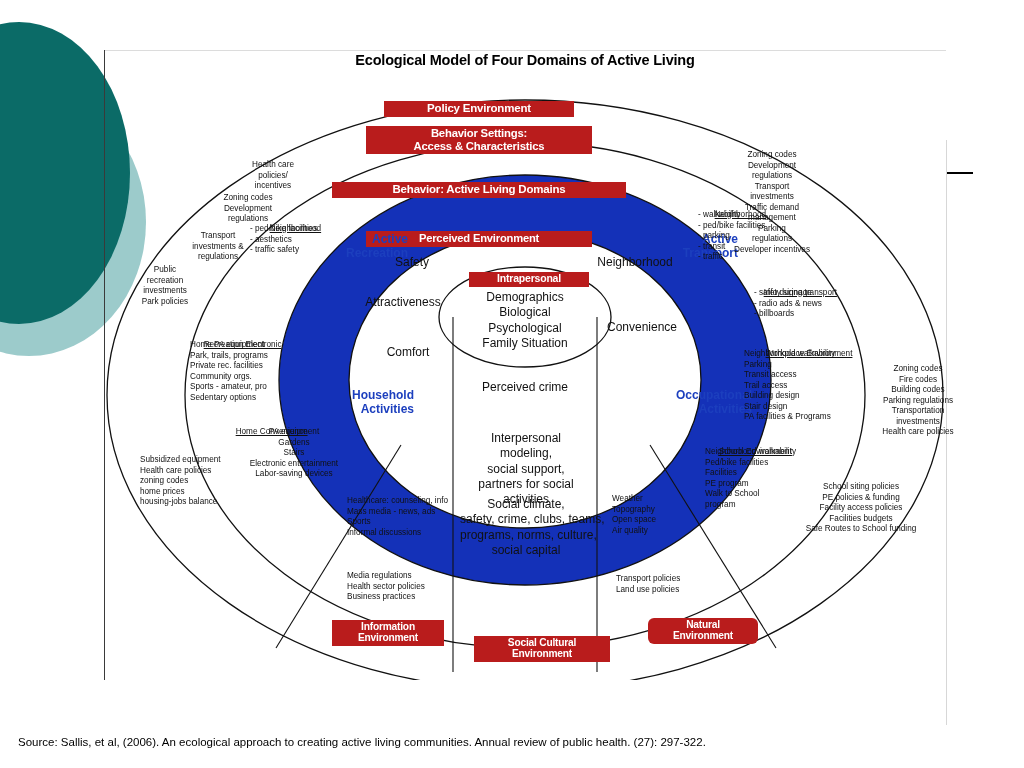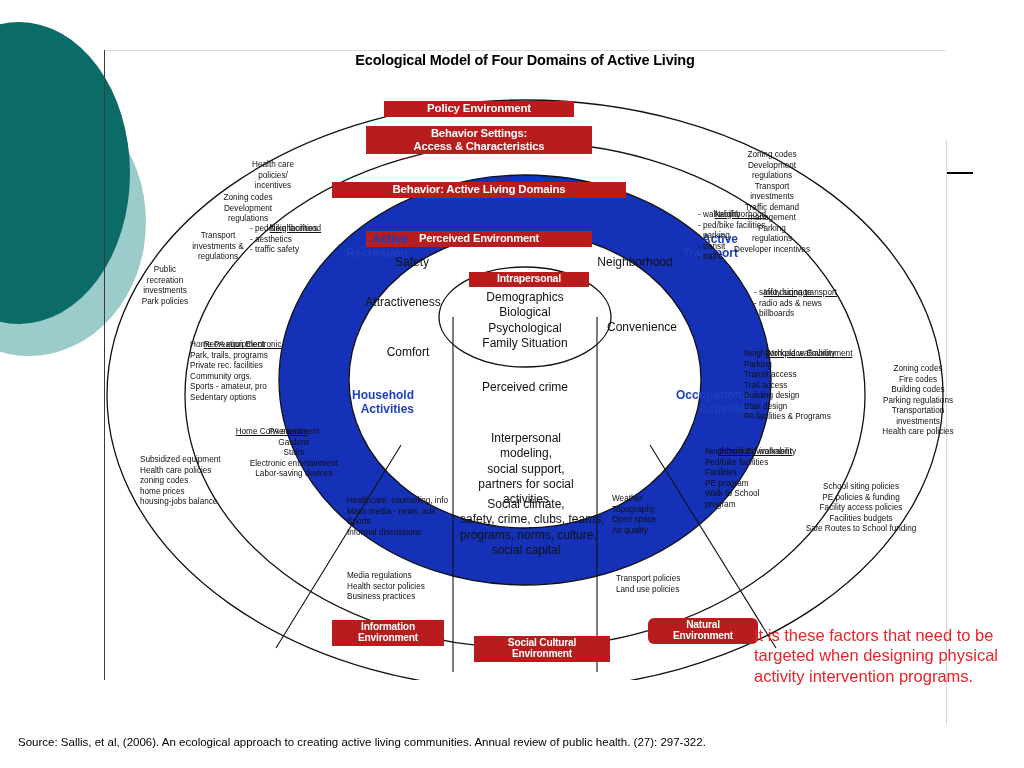--- a/index.html
+++ b/index.html
@@ -284,16 +284,15 @@
 
     <div class="txt l" style="left:508px;top:444px;width:110px;">Weather
 Topography
 Open space
 Air quality</div>
     <div class="txt l" style="left:512px;top:524px;width:130px;">Transport policies
 Land use policies</div>
 
   </div>
 
-  <div id="red-note">It is these factors that need to be targeted when designing physical activity intervention programs.</div>
   <div id="source">Source: Sallis, et al, (2006). An ecological approach to creating active living communities. Annual review of public health. (27): 297-322.</div>
 
 </div>
 
 </body></html>

